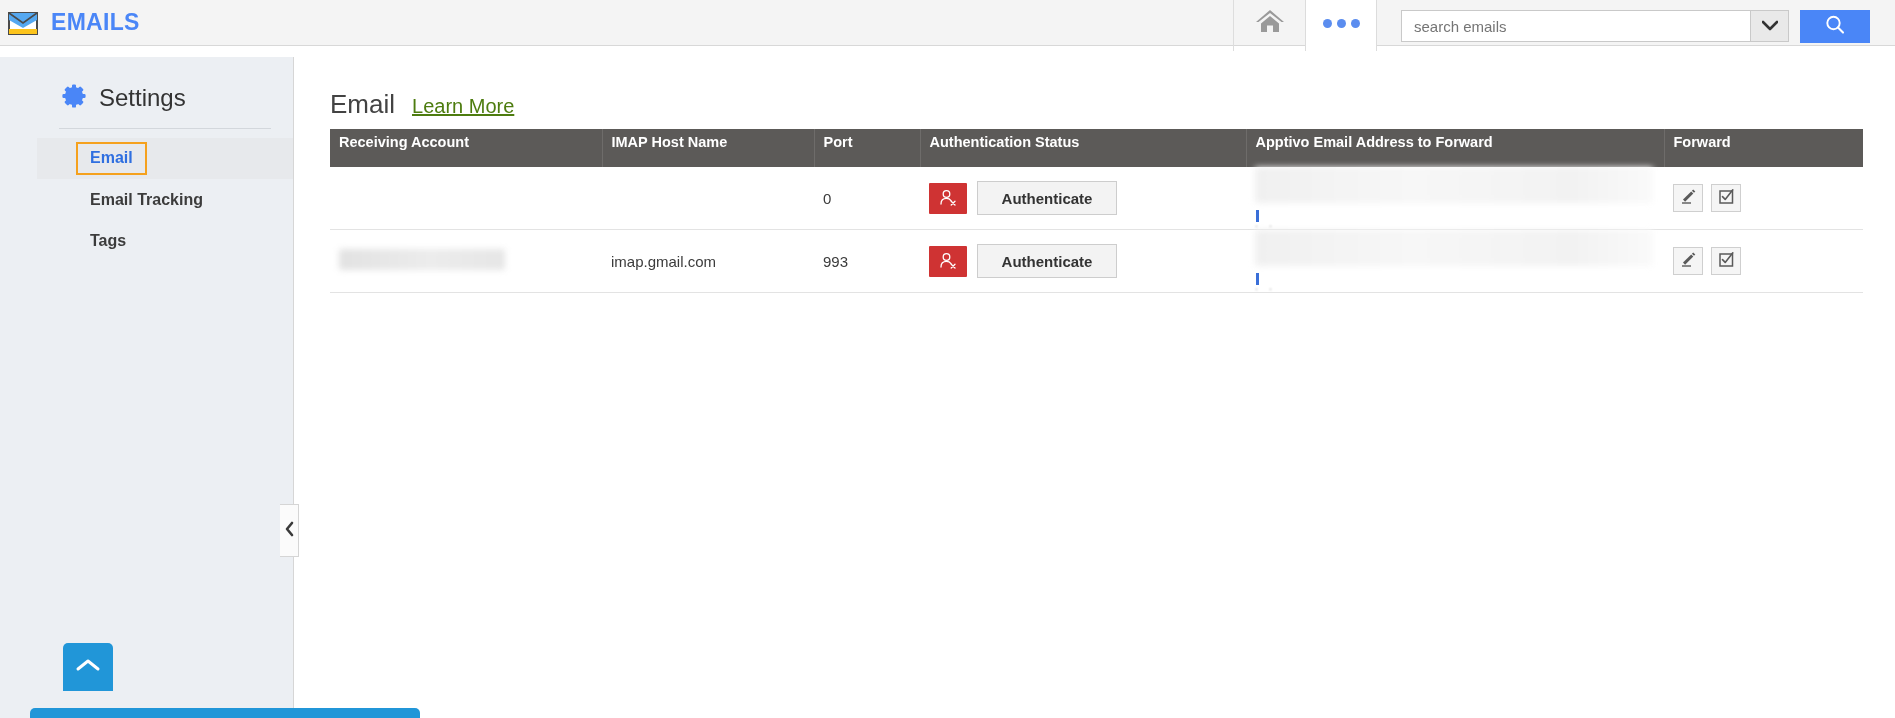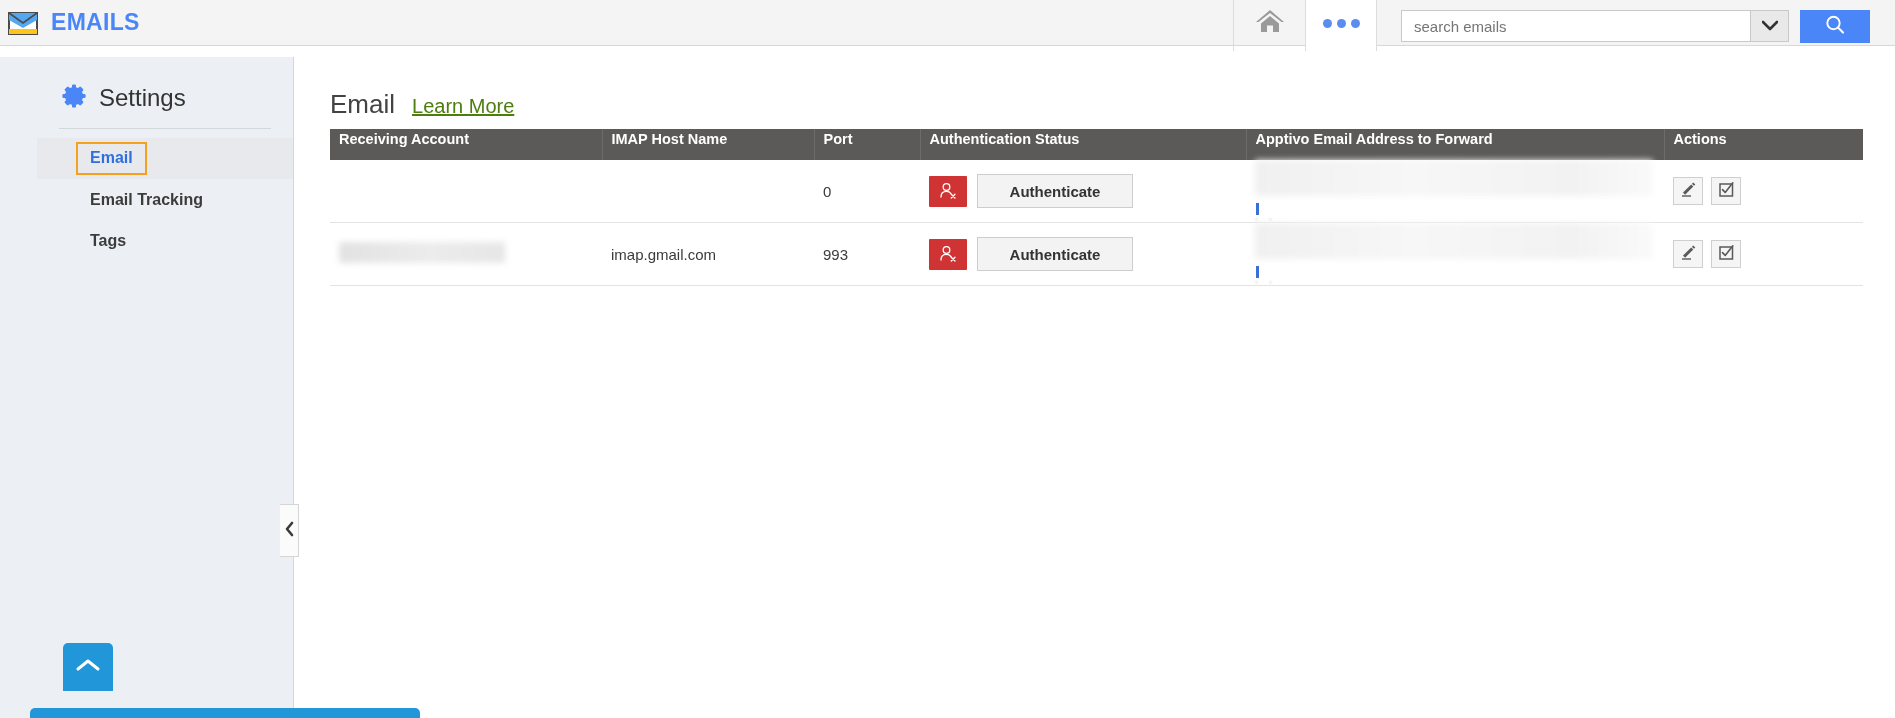--- a/index.html
+++ b/index.html
@@ -141,21 +141,21 @@
   table.grid {
     margin: 9px 0 0 35px;
     width: 1533px;
     border-collapse: collapse;
     table-layout: fixed;
   }
   table.grid thead th {
     background: #5c5a58; color: #ffffff;
     font-size: 14.5px; font-weight: bold;
     text-align: left;
-    height: 31px; padding: 0 0 12px 9px;
+    height: 38px; padding: 0 0 12px 9px;
     border-right: 1px solid #6e6c6a;
     vertical-align: middle;
   }
   table.grid thead th:last-child { border-right: none; }
   table.grid tbody td {
     height: 60px; padding: 0 9px;
     border-bottom: 1px solid #e3e3e3;
     font-size: 15px; color: #3b3b3b;
     vertical-align: middle;
   }
@@ -187,21 +187,21 @@
   .blur-dots { font-size: 11px; color: #999; letter-spacing: 4px; display:block; margin-top:-6px; filter: blur(1px); }
 
   .auth-cell { display: flex; align-items: center; }
   .auth-status-ico {
     width: 38px; height: 31px; background: #cf3333;
     display: flex; align-items: center; justify-content: center;
     cursor: pointer; border-radius: 1px;
   }
   .auth-btn {
     margin-left: 10px;
-    width: 156px; height: 34px;
+    width: 140px; height: 34px;
     background: #f3f3f3; border: 1px solid #cdcdcd;
     font-size: 15px; font-weight: bold; color: #333;
     cursor: pointer;
     font-family: "Liberation Sans", sans-serif;
   }
   .act-cell { display: flex; align-items: center; gap: 8px; }
   .act-btn {
     width: 30px; height: 28px; background: #f5f5f5;
     border: 1px solid #cfcfcf; cursor: pointer;
     display: flex; align-items: center; justify-content: center;
@@ -326,21 +326,21 @@
         <col class="col-fwd">
         <col class="col-act">
     </colgroup>
     <thead>
       <tr>
         <th>Receiving Account</th>
         <th>IMAP Host Name</th>
         <th>Port</th>
         <th>Authentication Status</th>
         <th>Apptivo Email Address to Forward</th>
-        <th>Actions</th>
+        <th>Forward</th>
       </tr>
     </thead>
     <tbody>
 
       <tr>
         <td></td>
         <td></td>
         <td>0</td>
         <td>
           <div class="auth-cell">

